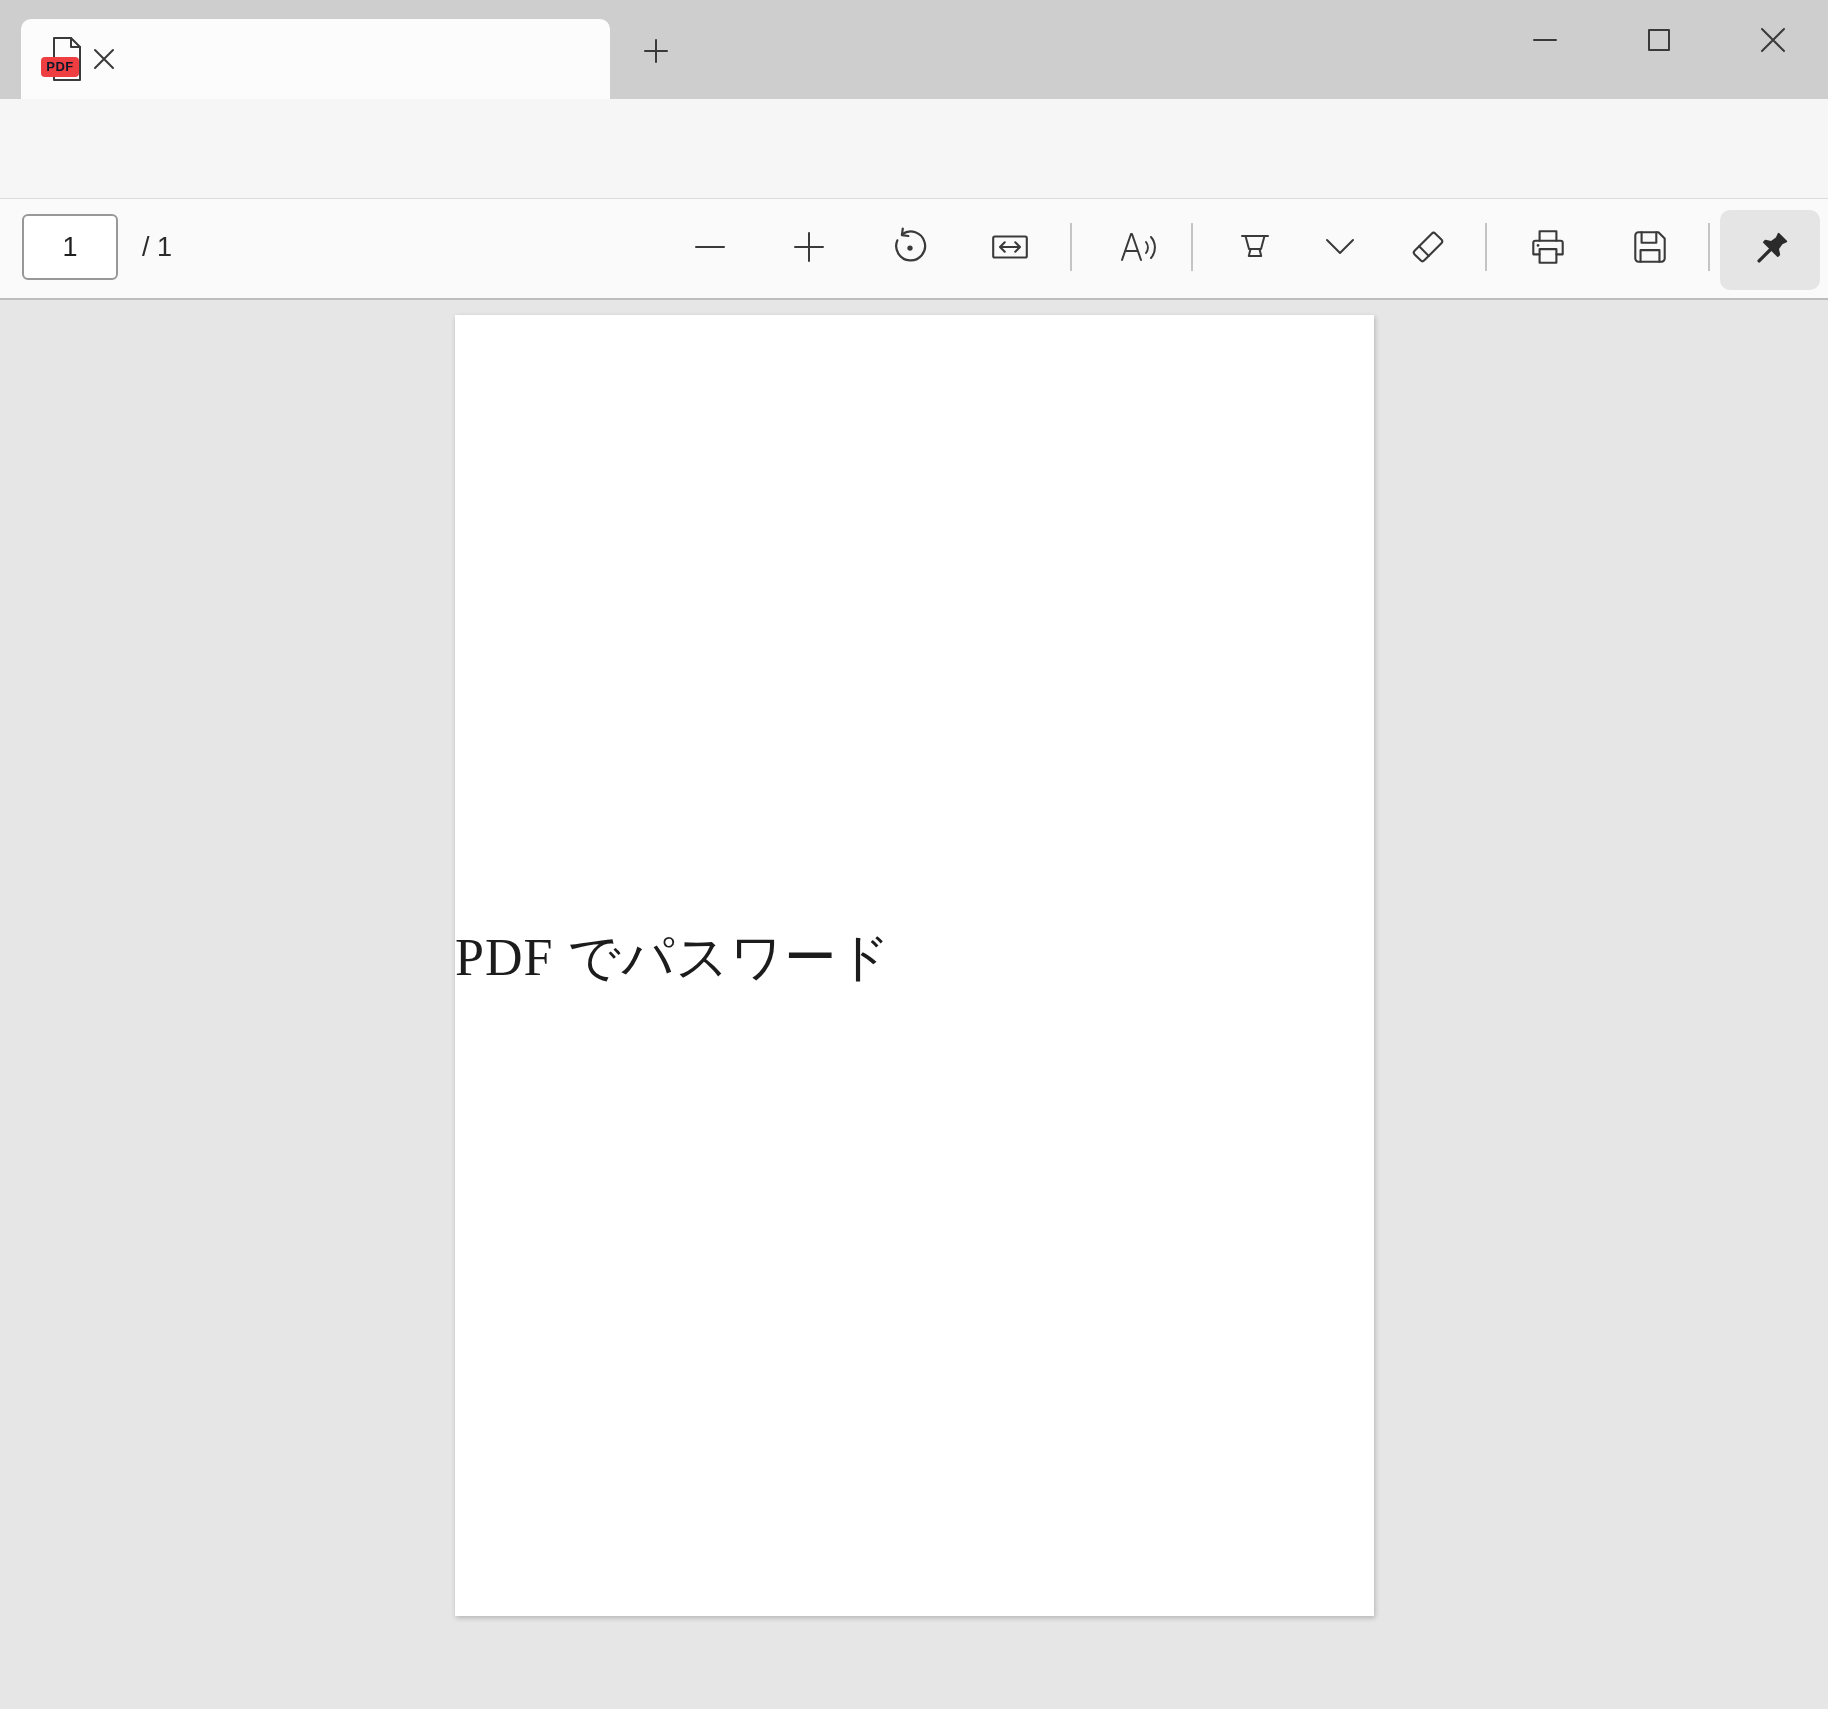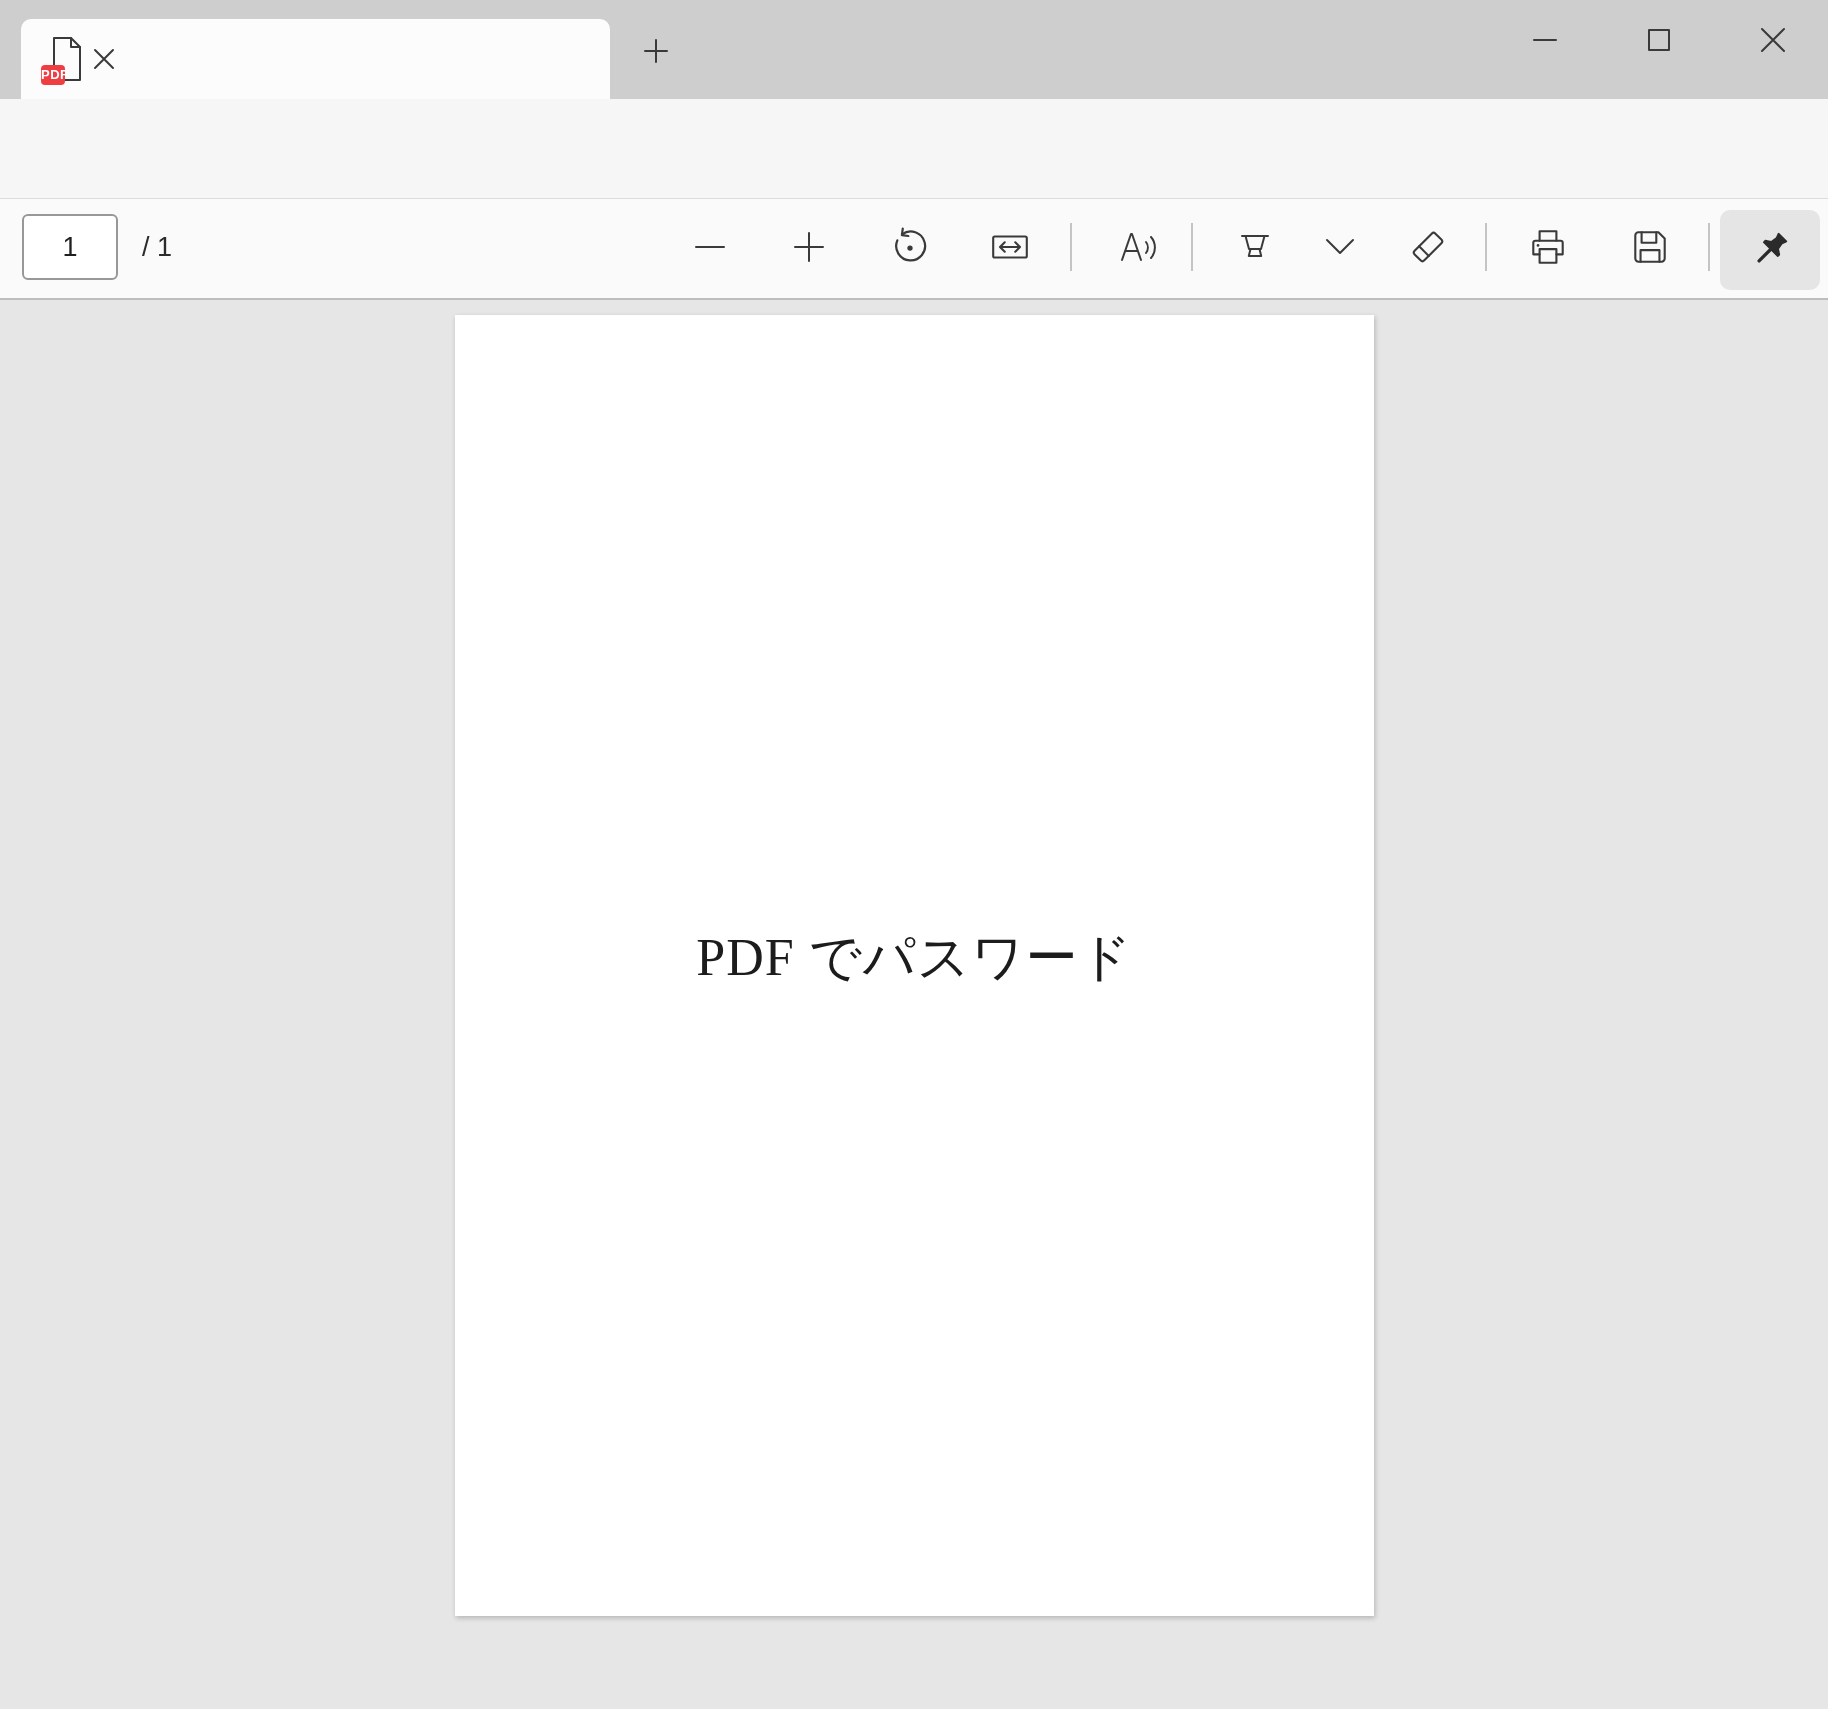--- a/index.html
+++ b/index.html
@@ -72,28 +72,28 @@
   }
 
   
   .content { position:absolute; left:0; top:300px; width:1828px; height:1409px; background:#e6e6e6; }
   .pdf-page {
     position:absolute; left:455px; top:15px; width:919px; height:1301px;
     background:#ffffff; box-shadow:1px 2px 5px rgba(0,0,0,0.22);
   }
   .pdf-page-text {
     position:absolute; left:0; top:608px; width:100%;
-    text-align:center; font-family:"Liberation Serif","DejaVu Serif",serif;
+    text-align:left; font-family:"Liberation Serif","DejaVu Serif",serif;
     font-size:52px; color:#1c1c1c; letter-spacing:1px;
   }
 
   
   .pdf-badge {
-    position:absolute; left:-6px; top:30px; width:24px; height:20px;
-    background:#ee3e42; border-radius:4px; color:#ffffff; font-weight:bold;
+    position:absolute; left:-6px; top:22px; width:38px; height:20px;
+    background:#ee3e42; border-radius:4px; color:#0f172a; font-weight:bold;
     font-size:13px; line-height:20px; text-align:center; letter-spacing:0.5px;
   }
   .stroke { fill:none; stroke:#3a3a3a; stroke-width:2; stroke-linecap:round; stroke-linejoin:round; }
   .stroke-gray { fill:none; stroke:#6a6a6a; stroke-width:2; stroke-linecap:round; stroke-linejoin:round; }
   .stroke-disabled { fill:none; stroke:#bcbcbc; stroke-width:2.4; stroke-linecap:round; stroke-linejoin:round; }
 </style>
 </head>
 <body>
 
 <div id="canvas">

